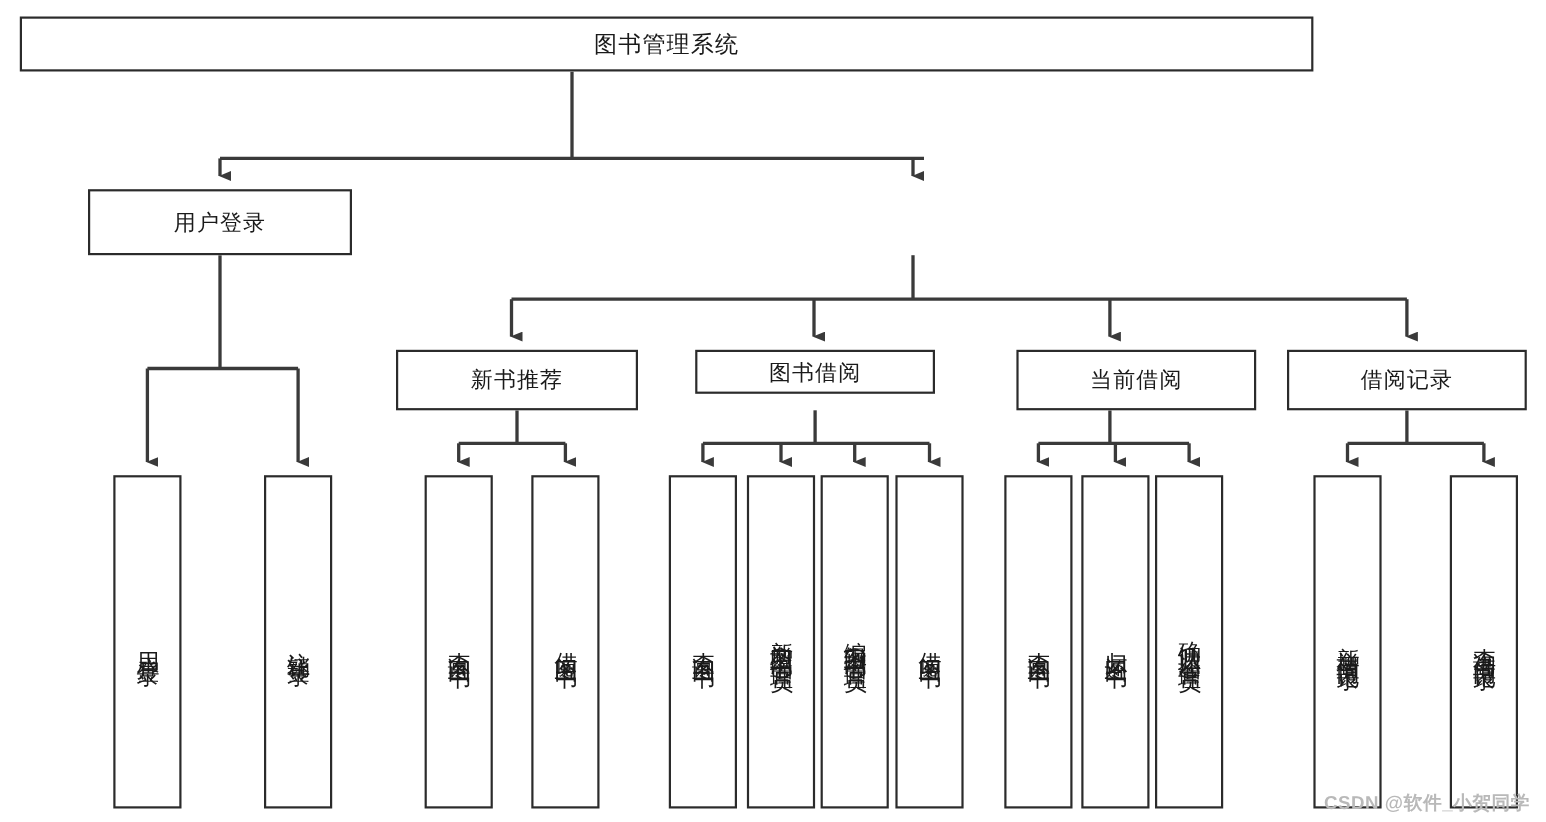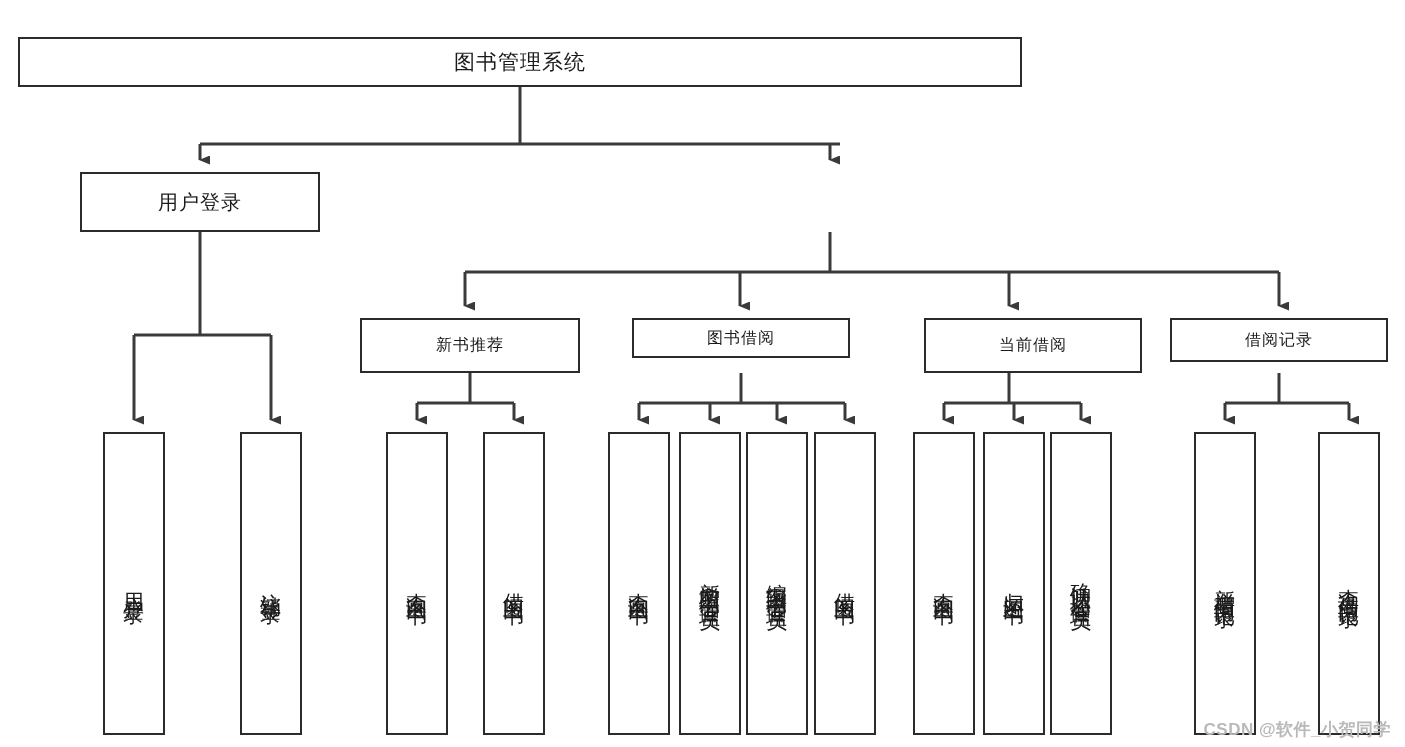--- a/index.html
+++ b/index.html
@@ -38,21 +38,21 @@
   }
   .node-root {
     font-size: 21px;
     letter-spacing: 1px;
   }
   .node-l1 {
     font-size: 20px;
     letter-spacing: 1px;
   }
   .node-l2 {
-    font-size: 16px;
+    font-size: 20px;
     letter-spacing: 1px;
   }
   .node-leaf {
     font-size: 21px;
     padding: 10px 2px;
   }
   .node-leaf .vlabel {
     writing-mode: vertical-rl;
     text-orientation: upright;
     letter-spacing: 4px;
@@ -120,38 +120,38 @@
       <path d="M1014,403 L1014,420" marker-end="url(#arrowhead)"></path>
       <path d="M1081,403 L1081,420" marker-end="url(#arrowhead)"></path>
 
       <path d="M1279,373 L1279,403"></path>
       <path d="M1225,403 L1349,403"></path>
       <path d="M1225,403 L1225,420" marker-end="url(#arrowhead)"></path>
       <path d="M1349,403 L1349,420" marker-end="url(#arrowhead)"></path>
     </g>
   </svg>
 
-  <div class="node node-root" style="left: 18px; top: 15px; width: 1004px; height: 50px; background: rgb(255, 255, 255); border-color: rgb(43, 43, 43); color: rgb(26, 26, 26); margin-top: 22px;">
+  <div class="node node-root" style="left: 18px; top: 15px; width: 1176px; height: 50px; background: rgb(255, 255, 255); border-color: rgb(43, 43, 43); color: rgb(26, 26, 26);">
     <span>图书管理系统</span>
   </div>
 
   <div class="node node-l1" style="left: 80px; top: 172px; width: 240px; height: 60px; background: rgb(255, 255, 255); border-color: rgb(43, 43, 43); color: rgb(26, 26, 26);">
     <span>用户登录</span>
   </div>
 
   <div class="node node-l2" style="left: 360px; top: 318px; width: 220px; height: 55px; background: rgb(255, 255, 255); border-color: rgb(43, 43, 43); color: rgb(26, 26, 26);">
     <span>新书推荐</span>
   </div>
   <div class="node node-l2" style="left: 632px; top: 318px; width: 218px; height: 40px; background: rgb(255, 255, 255); border-color: rgb(43, 43, 43); color: rgb(26, 26, 26);">
     <span>图书借阅</span>
   </div>
   <div class="node node-l2" style="left: 900px; top: 318px; width: 218px; height: 55px; background: rgb(255, 255, 255); border-color: rgb(43, 43, 43); color: rgb(26, 26, 26); margin-left: 24px;">
     <span>当前借阅</span>
   </div>
-  <div class="node node-l2" style="left: 1170px; top: 318px; width: 218px; height: 44px; background: rgb(255, 255, 255); border-color: rgb(43, 43, 43); color: rgb(26, 26, 26);">
+  <div class="node node-l2" style="left: 1170px; top: 318px; width: 218px; height: 55px; background: rgb(255, 255, 255); border-color: rgb(43, 43, 43); color: rgb(26, 26, 26);">
     <span>借阅记录</span>
   </div>
 
   <div class="node node-leaf" style="left: 103px; top: 432px; width: 62px; height: 303px; background: rgb(255, 255, 255); border-color: rgb(43, 43, 43); color: rgb(26, 26, 26);">
     <span class="vlabel">用户登录</span>
   </div>
   <div class="node node-leaf" style="left: 240px; top: 432px; width: 62px; height: 303px; background: rgb(255, 255, 255); border-color: rgb(43, 43, 43); color: rgb(26, 26, 26);">
     <span class="vlabel">注销登录</span>
   </div>
   <div class="node node-leaf" style="left: 386px; top: 432px; width: 62px; height: 303px; background: rgb(255, 255, 255); border-color: rgb(43, 43, 43); color: rgb(26, 26, 26);">

